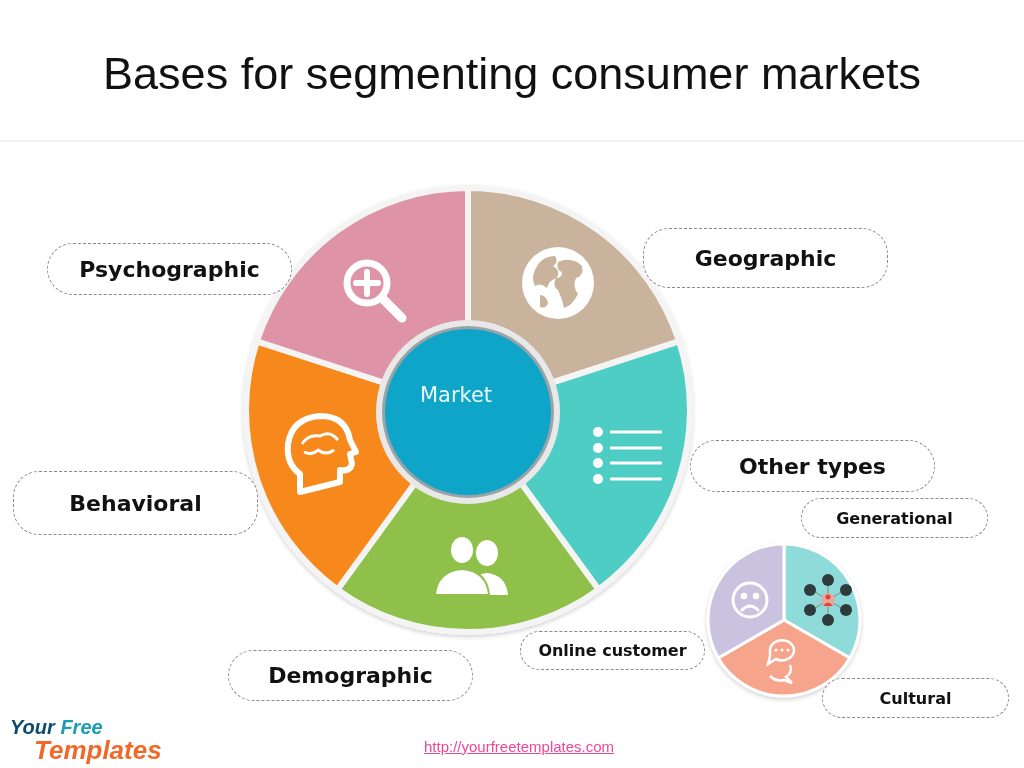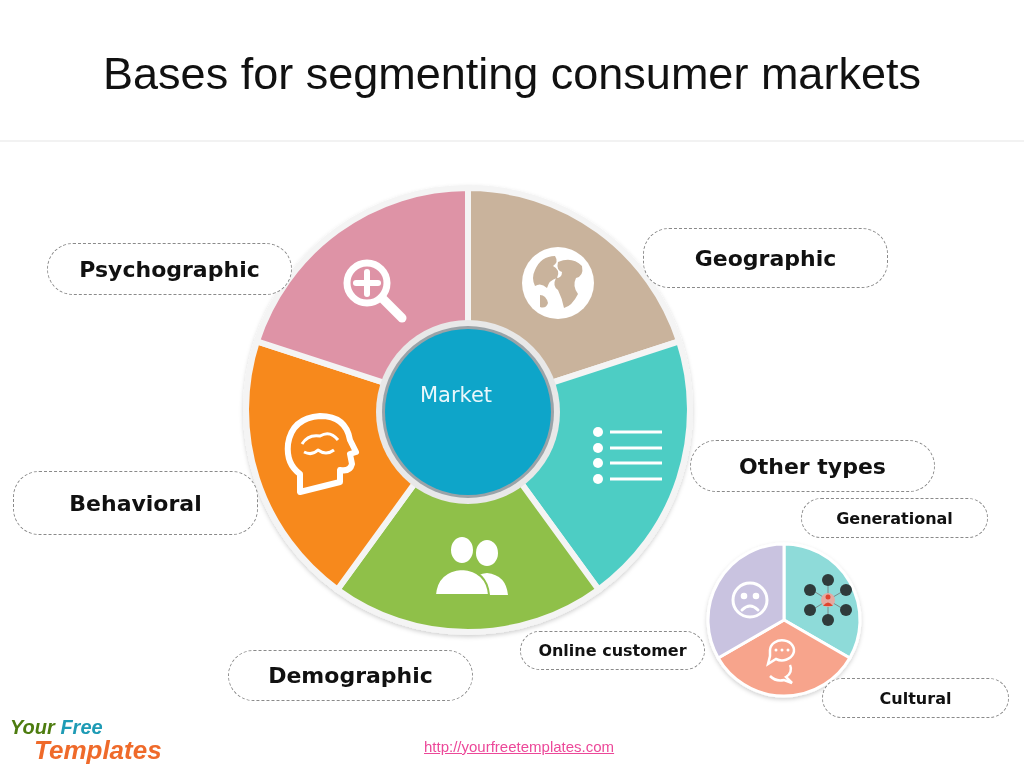--- a/index.html
+++ b/index.html
@@ -12,21 +12,21 @@
           display:flex; align-items:center; justify-content:center; font-weight:bold; color:#111;
           box-sizing:border-box; font-family:"DejaVu Sans", sans-serif; }
   .pill.lg { font-size:22px; }
   .pill.sm { font-size:16px; }
   svg.diagram { position:absolute; left:0; top:0; }
   .center-label { position:absolute; left:383px; top:380px; width:146px; text-align:center;
                   color:#e9f7fb; font-weight:normal; font-size:21px; line-height:31px;
                   font-family:"DejaVu Sans", sans-serif; }
   .logo { position:absolute; left:10px; top:716px; width:130px; height:48px; }
   .logo .l1 { position:absolute; left:0; top:0; font-weight:bold; font-style:italic; font-size:20px; }
-  .logo .l1 .your { color:#4d7c0f; }
+  .logo .l1 .your { color:#0c4a6e; }
   .logo .l1 .free { color:#1e9bb5;text-align:center; }
   .logo .l2 { position:absolute; left:24px; top:19px; font-weight:bold; font-style:italic; font-size:26px; color:#ef6a2a; }
   .url { position:absolute; left:424px; top:738px; font-size:15px; color:#ec4899; text-decoration:underline;
          font-family:"Liberation Sans", sans-serif; }
 </style>
 </head>
 <body>
 
 <div class="title">Bases for segmenting consumer markets</div>
 <div class="title-rule"></div>

